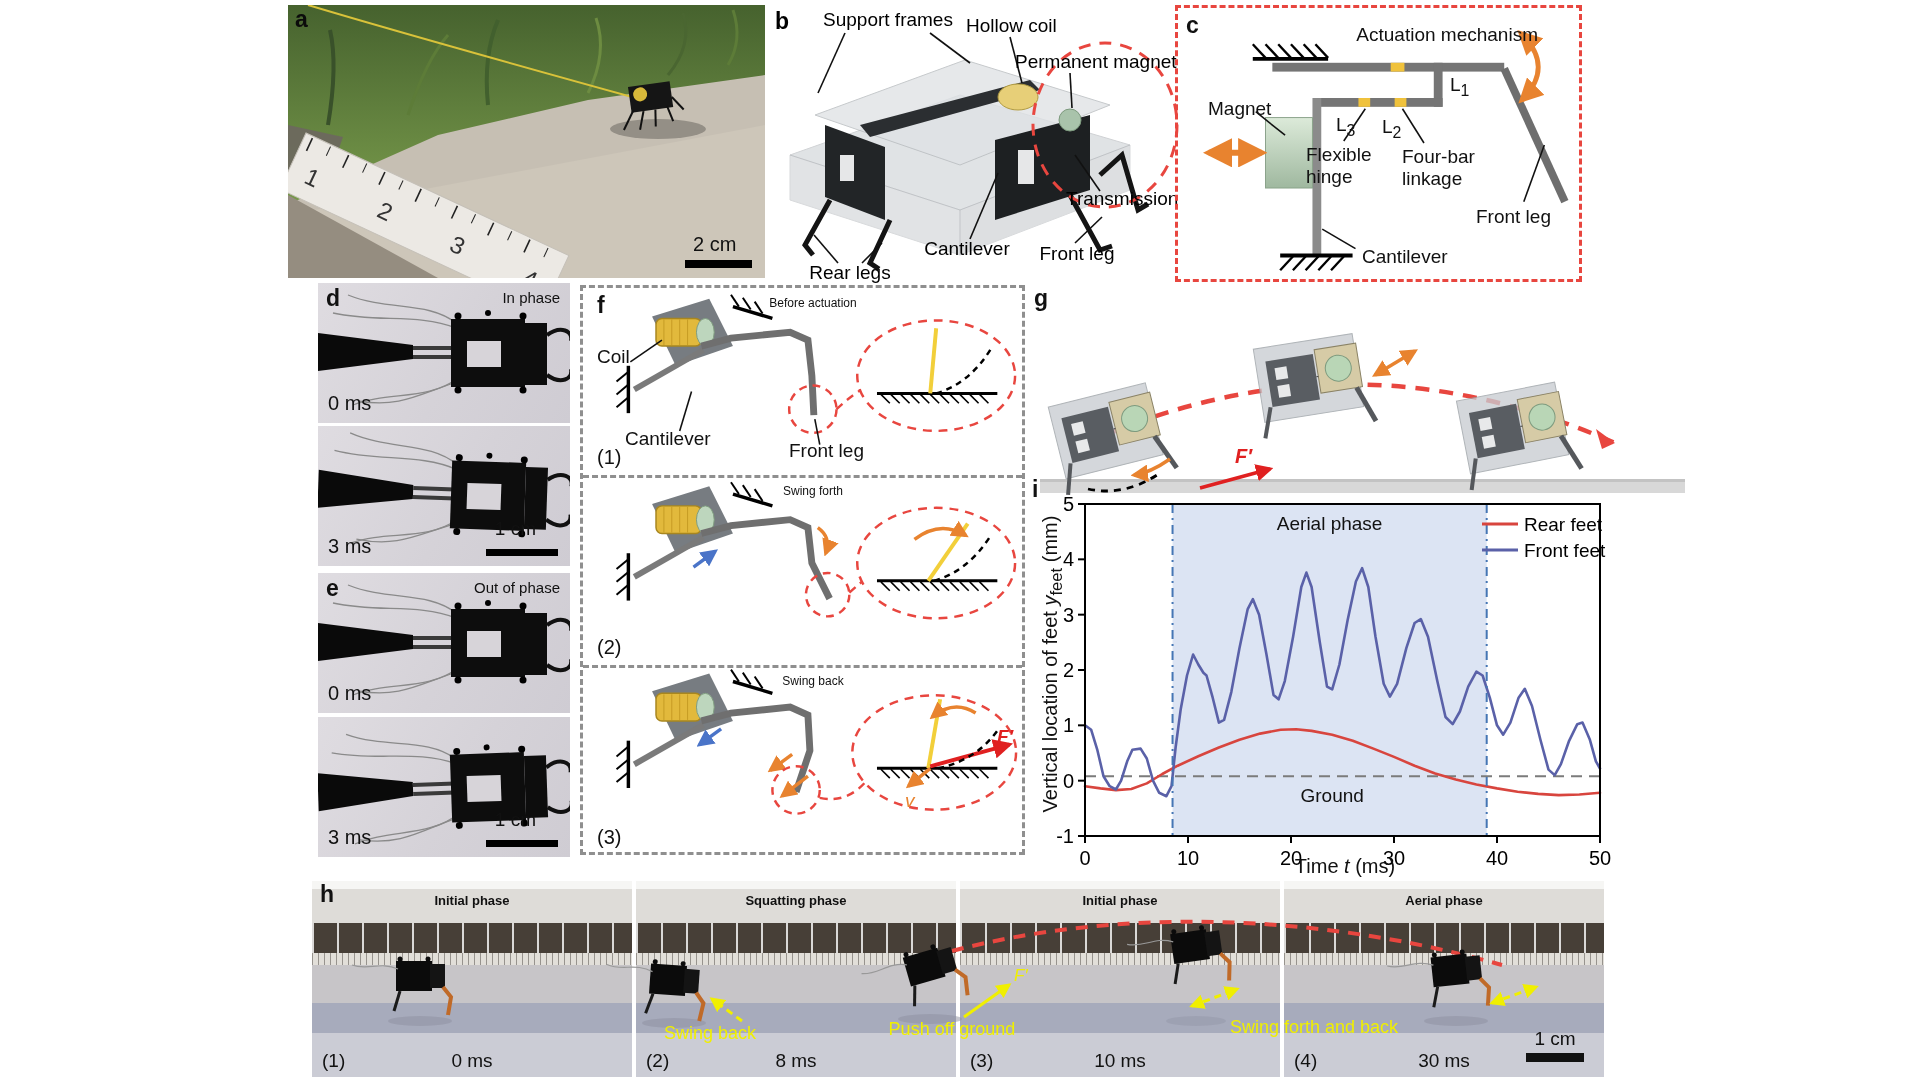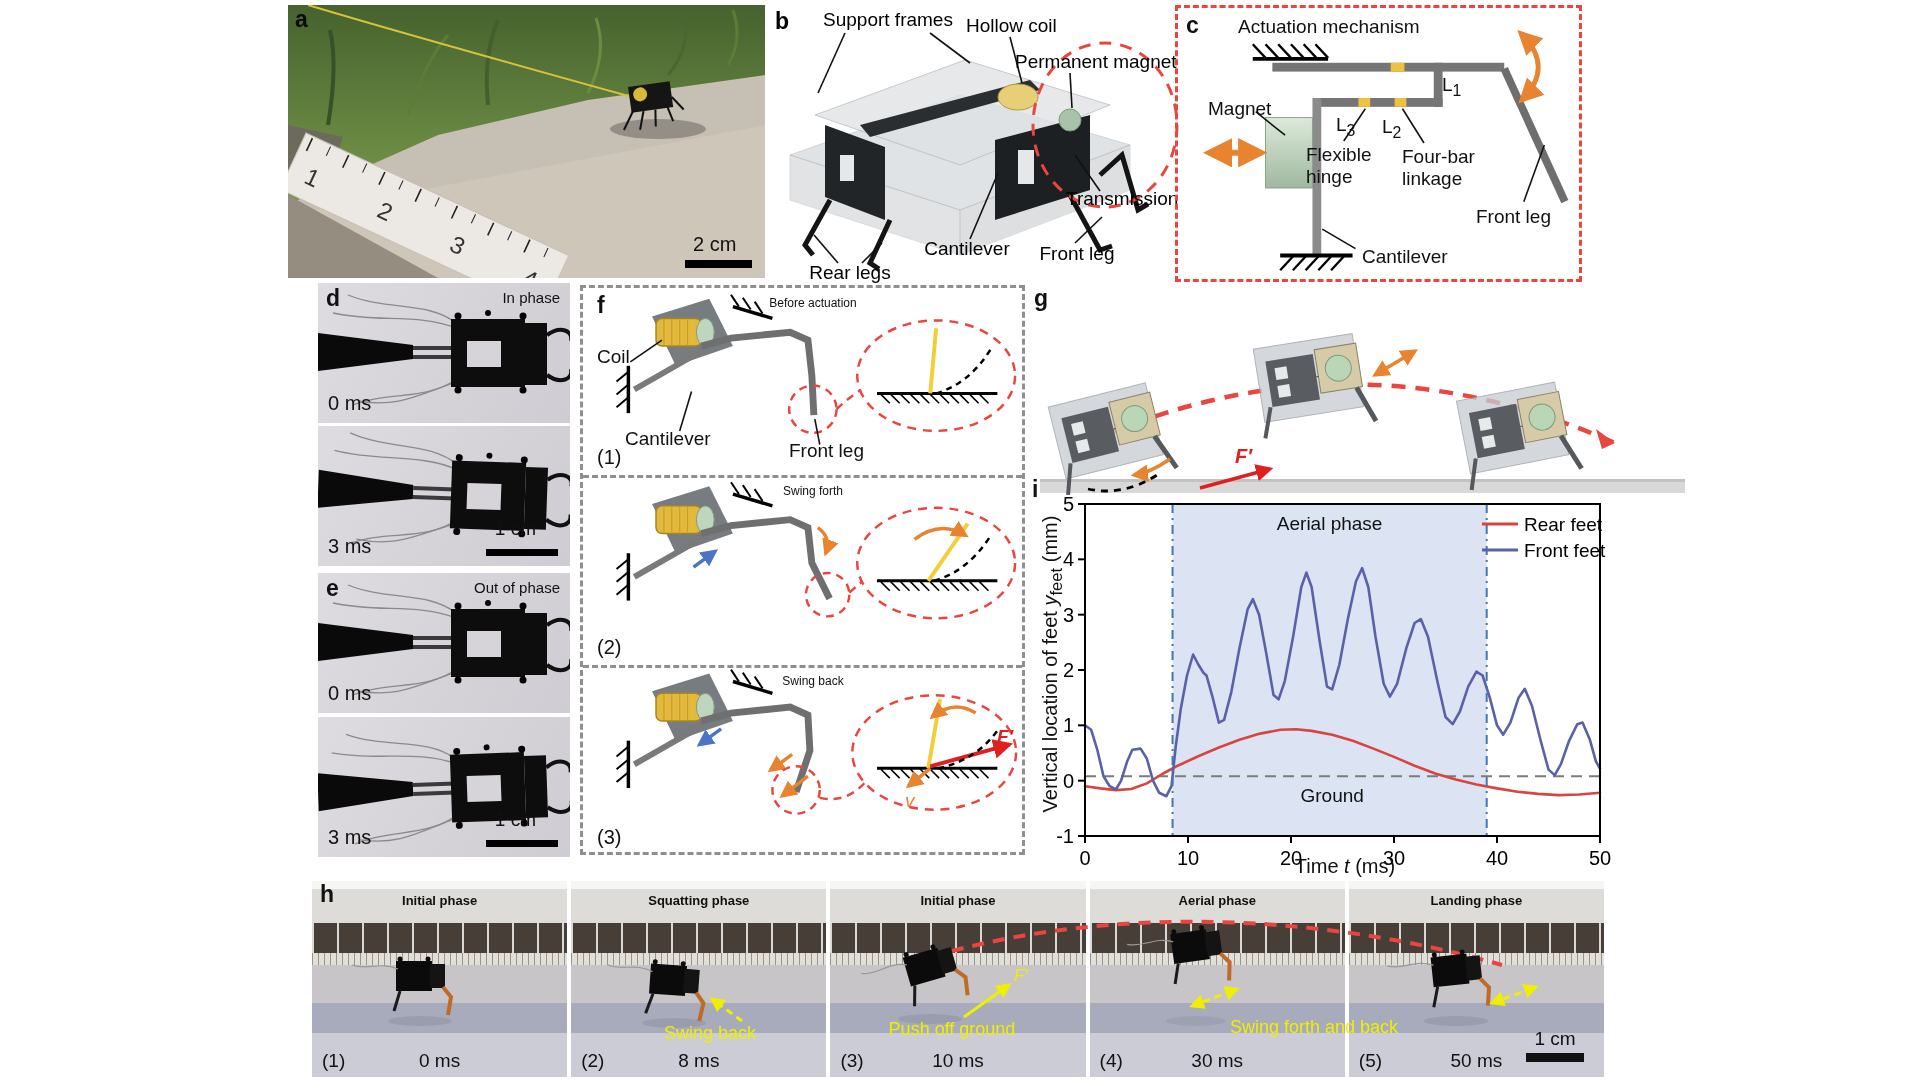--- a/index.html
+++ b/index.html
@@ -263,23 +263,23 @@
         <line x1="155" y1="254" x2="142" y2="268" stroke="#000" stroke-width="2.4"></line>
       <line x1="168" y1="254" x2="155" y2="268" stroke="#000" stroke-width="2.4"></line>
       <line x1="78" y1="106" x2="108" y2="130" stroke="#111" stroke-width="1.6"></line>
       <line x1="168" y1="136" x2="190" y2="103" stroke="#111" stroke-width="1.6"></line>
       <line x1="250" y1="138" x2="228" y2="103" stroke="#111" stroke-width="1.6"></line>
       <line x1="352" y1="198" x2="373" y2="140" stroke="#111" stroke-width="1.6"></line>
       <line x1="180" y1="246" x2="146" y2="226" stroke="#111" stroke-width="1.6"></line>
     </svg>
     <div class="abs plab" style="left:8px;top:6px"></div>
     <div class="abs plab" style="left:8px;top:6px">c</div>
-    <div class="abs t19" style="left:60px;top:8px;width:300px;text-align:left">Actuation mechanism</div>
+    <div class="abs t19" style="left:60px;top:16px;width:300px;text-align:right">Actuation mechanism</div>
     <div class="abs t19 nowrap" style="left:30px;top:90px">Magnet</div>
-    <div class="abs t19 nowrap" style="left:264px;top:66px"><span>L</span><sub>1</sub></div>
+    <div class="abs t19 nowrap" style="left:272px;top:66px"><span>L</span><sub>1</sub></div>
     <div class="abs t19 nowrap" style="left:158px;top:106px"><span>L</span><sub>3</sub></div>
     <div class="abs t19 nowrap" style="left:204px;top:108px"><span>L</span><sub>2</sub></div>
     <div class="abs t19 pre" style="left:128px;top:136px">Flexible
 hinge</div>
     <div class="abs t19 pre" style="left:224px;top:138px">Four-bar
 linkage</div>
     <div class="abs t19 nowrap" style="left:298px;top:198px">Front leg</div>
     <div class="abs t19 nowrap" style="left:184px;top:238px">Cantilever</div>
   </div>
 
@@ -460,25 +460,20 @@
     <div class="hframe">
       <div class="hphase">Initial phase</div>
       <div class="hnum">(3)</div>
       <div class="htime">10 ms</div>
     </div>
     <div class="hframe">
       <div class="hphase">Aerial phase</div>
       <div class="hnum">(4)</div>
       <div class="htime">30 ms</div>
     </div>
-    <div class="hframe">
-      <div class="hphase">Landing phase</div>
-      <div class="hnum">(5)</div>
-      <div class="htime">50 ms</div>
-    </div>
   </div>
   <svg id="h-overlay">
     <ellipse cx="108" cy="140" rx="32" ry="5" fill="#8d90a0" opacity="0.5"></ellipse>
     <ellipse cx="362" cy="142" rx="32" ry="5" fill="#8d90a0" opacity="0.5"></ellipse>
     <ellipse cx="618" cy="138" rx="32" ry="5" fill="#8d90a0" opacity="0.5"></ellipse>
     <ellipse cx="884" cy="140" rx="30" ry="5" fill="#8d90a0" opacity="0.35"></ellipse>
     <ellipse cx="1144" cy="140" rx="32" ry="5" fill="#8d90a0" opacity="0.5"></ellipse>
     <path d="M640,70 C800,28 1000,30 1190,84" stroke="#e8463f" stroke-width="4" fill="none" stroke-dasharray="12 9"></path>
     <use href="#hbot" transform="translate(86,80)"></use>
     <use href="#hbot" transform="translate(340,84) rotate(4 20 15)"></use>

